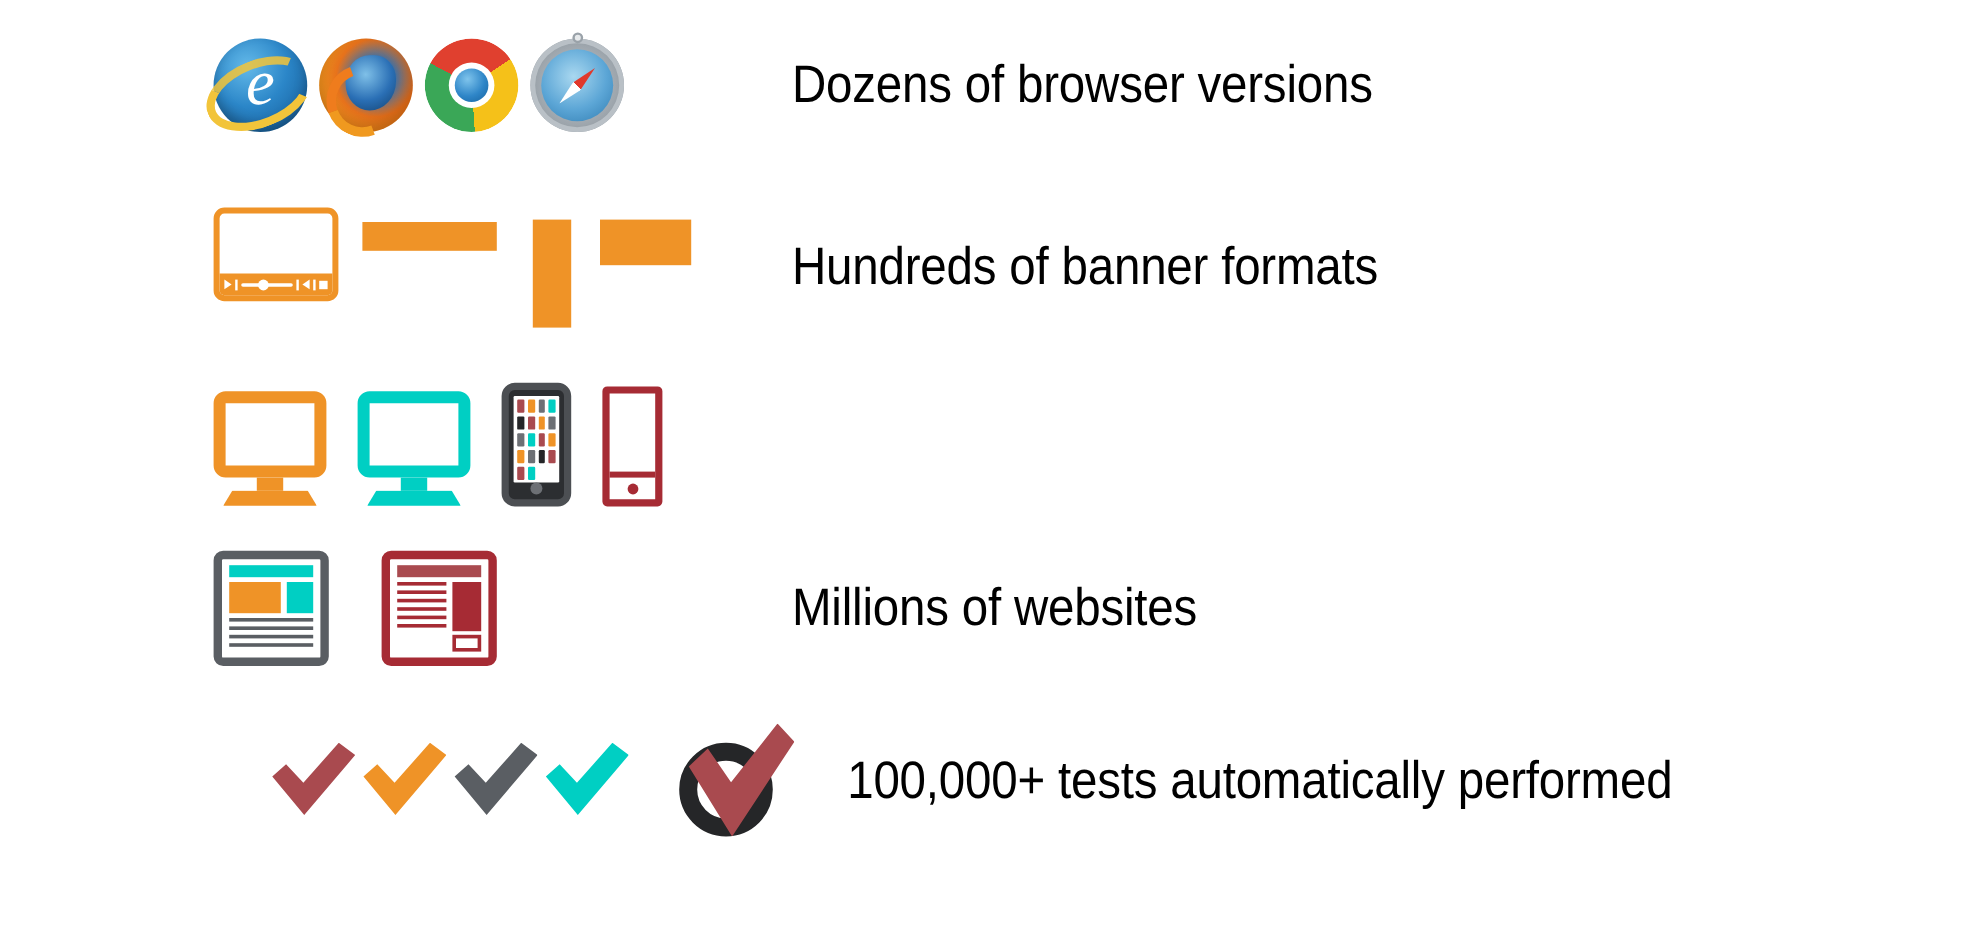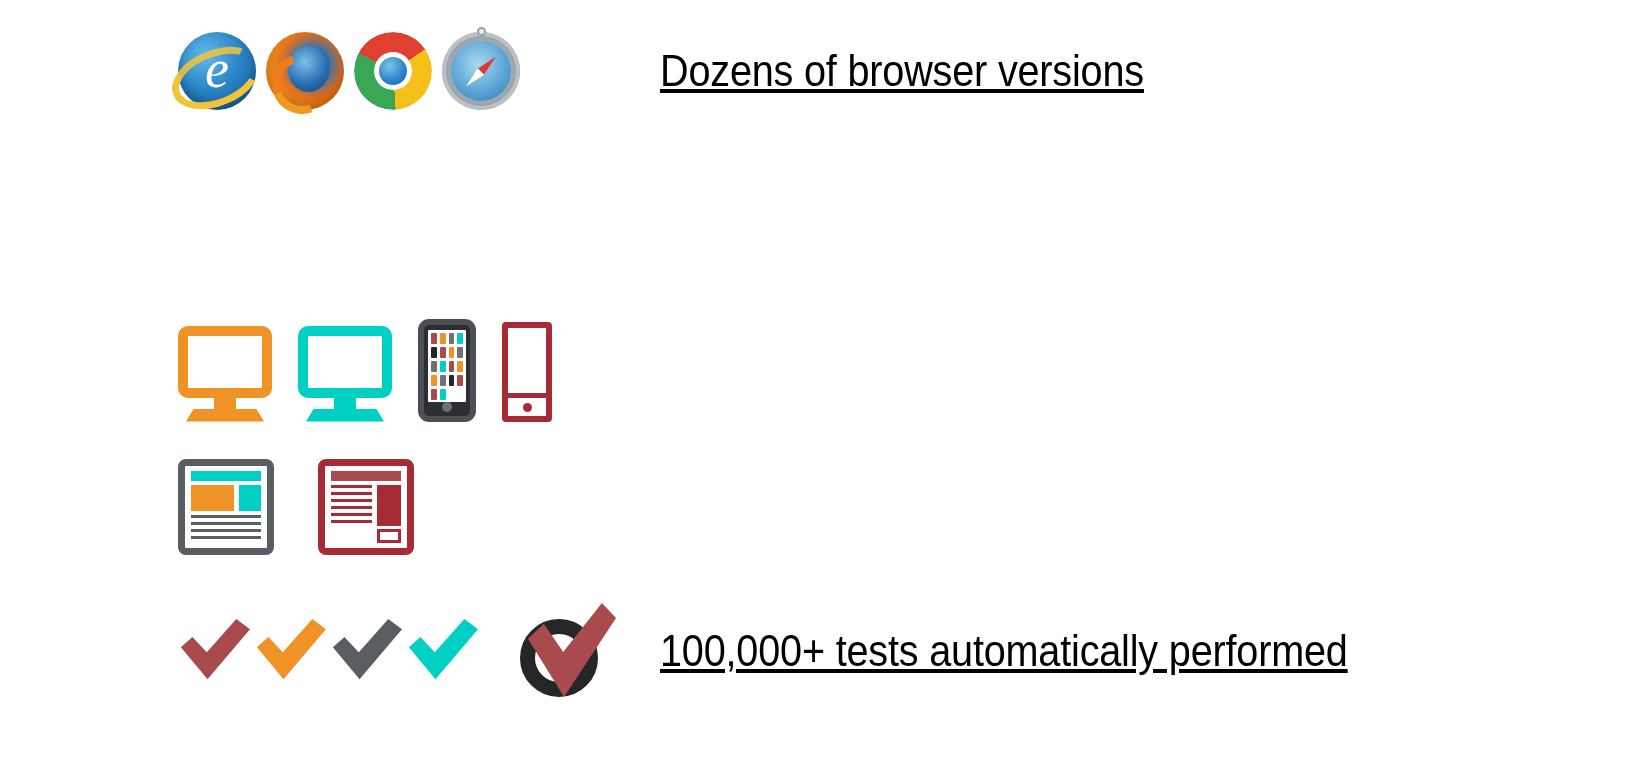--- a/index.html
+++ b/index.html
@@ -34,40 +34,39 @@
     flex: 0 0 660px;
     display: flex;
     align-items: center;
     padding-left: 178px;
   }
 
   .label-cell {
     flex: 1 1 auto;
     display: flex;
     align-items: center;
-    text-decoration: underline;
   }
 
   .row-label {
     font-family: "Liberation Sans", "DejaVu Sans", sans-serif;
     font-size: 44px;
     line-height: 1.05;
     color: #000000;
     white-space: nowrap;
     letter-spacing: -0.2px;
     transform: scaleX(0.9);
     transform-origin: left center;
   }
 
   
   #row-browsers { top: 16px;  height: 110px; }
   #row-banners  { top: 164px; height: 118px; }
   #row-devices  { top: 302px; height: 136px; }
   #row-sites    { top: 444px; height: 126px; }
-  #row-tests    { top: 588px; height: 126px; }
+  #row-tests    { top: 588px; height: 126px; padding-left: 46px; }
 
   
   .browser-strip { display: flex; align-items: center; gap: 10px; }
   .browser-ico {
     width: 78px; height: 78px;
     position: relative;
     border-radius: 50%;
     flex: 0 0 78px;
   }
 
@@ -398,20 +397,45 @@
           </div>
           <div class="sf-knob"></div>
         </div>
       </div>
     </div>
     <div class="label-cell">
       <div class="row-label">Dozens of browser versions</div>
     </div>
   </div>
 
+  <div class="row" id="row-banners">
+    <div class="icon-cell">
+      <div class="banner-strip">
+        <div class="video-box">
+          <div class="video-bar">
+            <div class="vb-play"></div>
+            <div class="vb-sep"></div>
+            <div class="vb-track">
+              <div class="vb-knob"></div>
+            </div>
+            <div class="vb-sep"></div>
+            <div class="vb-prev"></div>
+            <div class="vb-sep"></div>
+            <div class="vb-stop"></div>
+          </div>
+        </div>
+        <div class="banner-rect banner-leaderboard"></div>
+        <div class="banner-rect banner-skyscraper"></div>
+        <div class="banner-rect banner-rectangle"></div>
+      </div>
+    </div>
+    <div class="label-cell">
+      <div class="row-label">Hundreds of banner formats</div>
+    </div>
+  </div>
 
   <div class="row" id="row-devices">
     <div class="icon-cell">
       <div class="device-strip">
         <div class="monitor monitor-orange">
           <div class="screen"></div>
           <div class="neck"></div>
           <div class="base"></div>
         </div>
         <div class="monitor monitor-teal">
@@ -481,20 +505,23 @@
               <div class="sc-line"></div>
             </div>
             <div class="sc-col-right">
               <div class="sc-block"></div>
               <div class="sc-square"></div>
             </div>
           </div>
         </div>
       </div>
     </div>
+    <div class="label-cell">
+      <div class="row-label">Millions of websites</div>
+    </div>
   </div>
 
   <div class="row" id="row-tests">
     <div class="icon-cell">
       <div class="check-strip">
         <div class="check check-red"></div>
         <div class="check check-orange"></div>
         <div class="check check-gray"></div>
         <div class="check check-teal"></div>
         <div class="check-circle">

